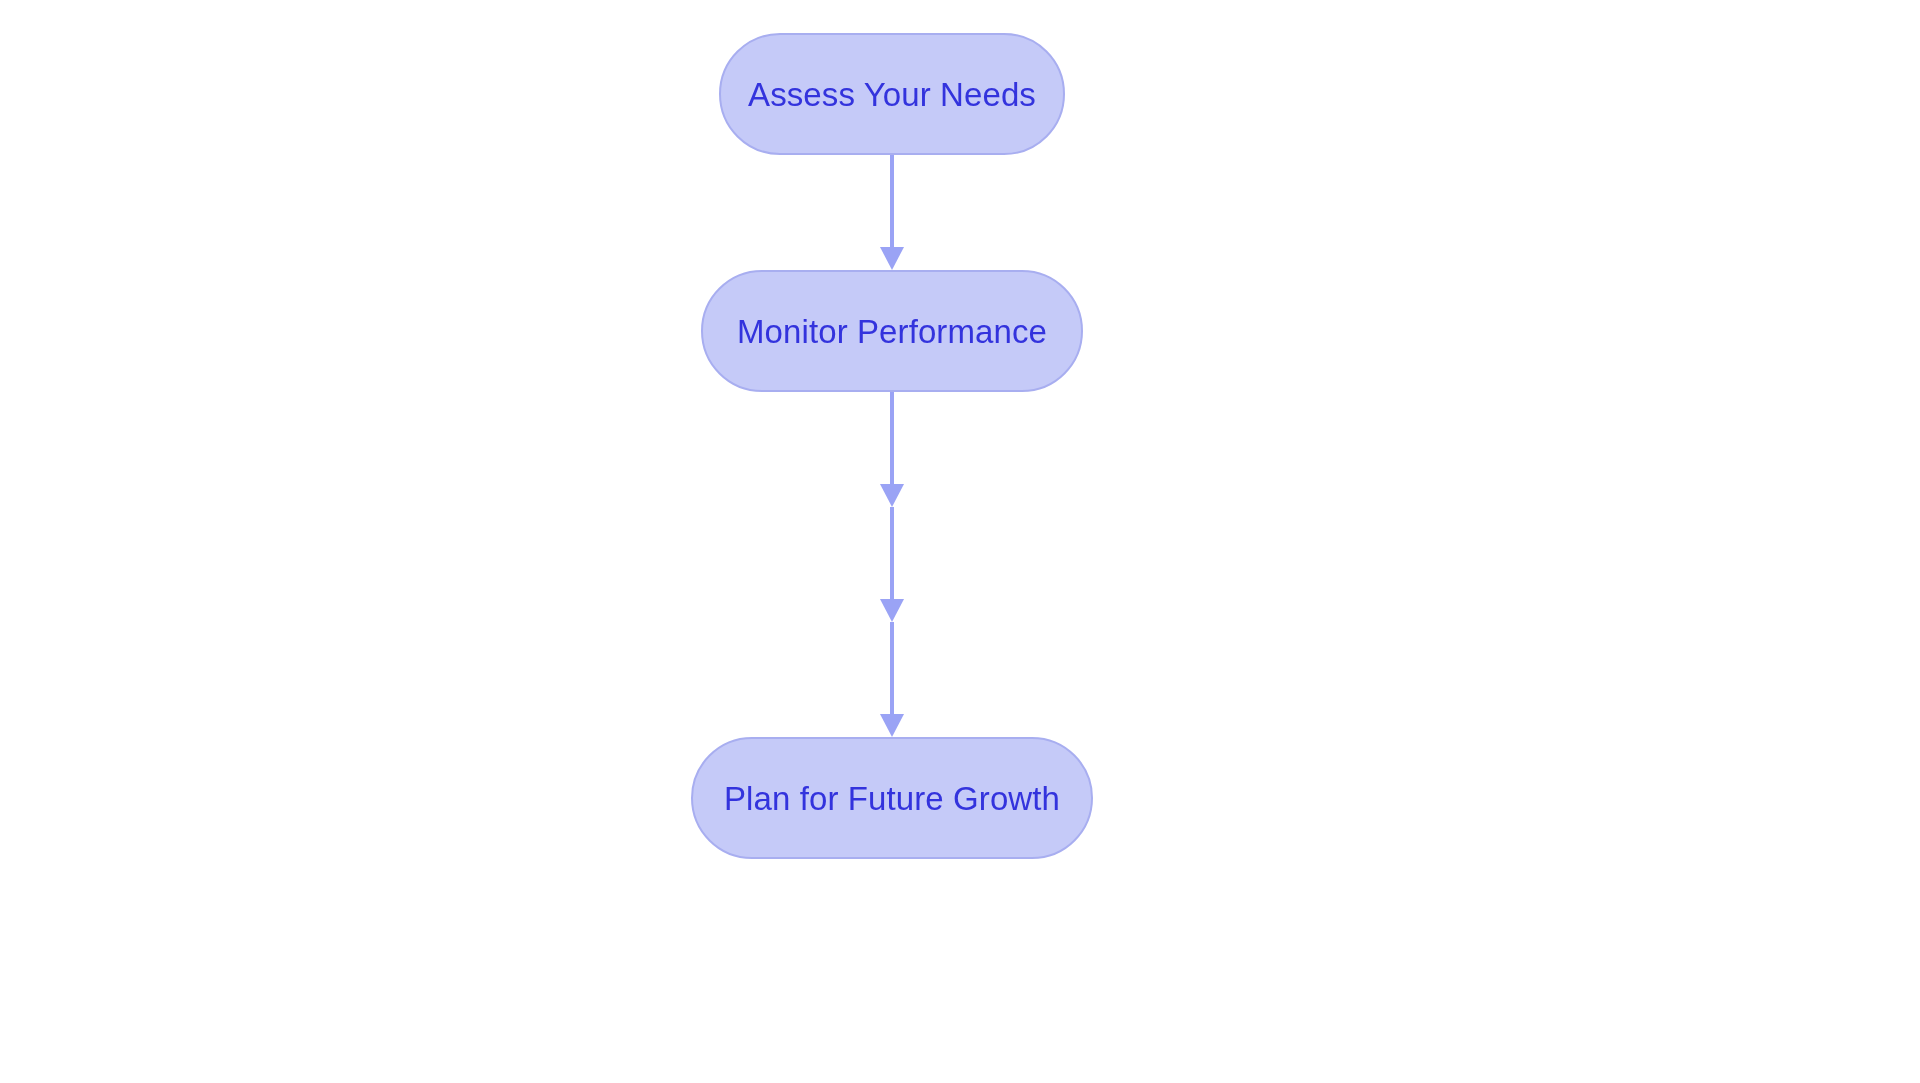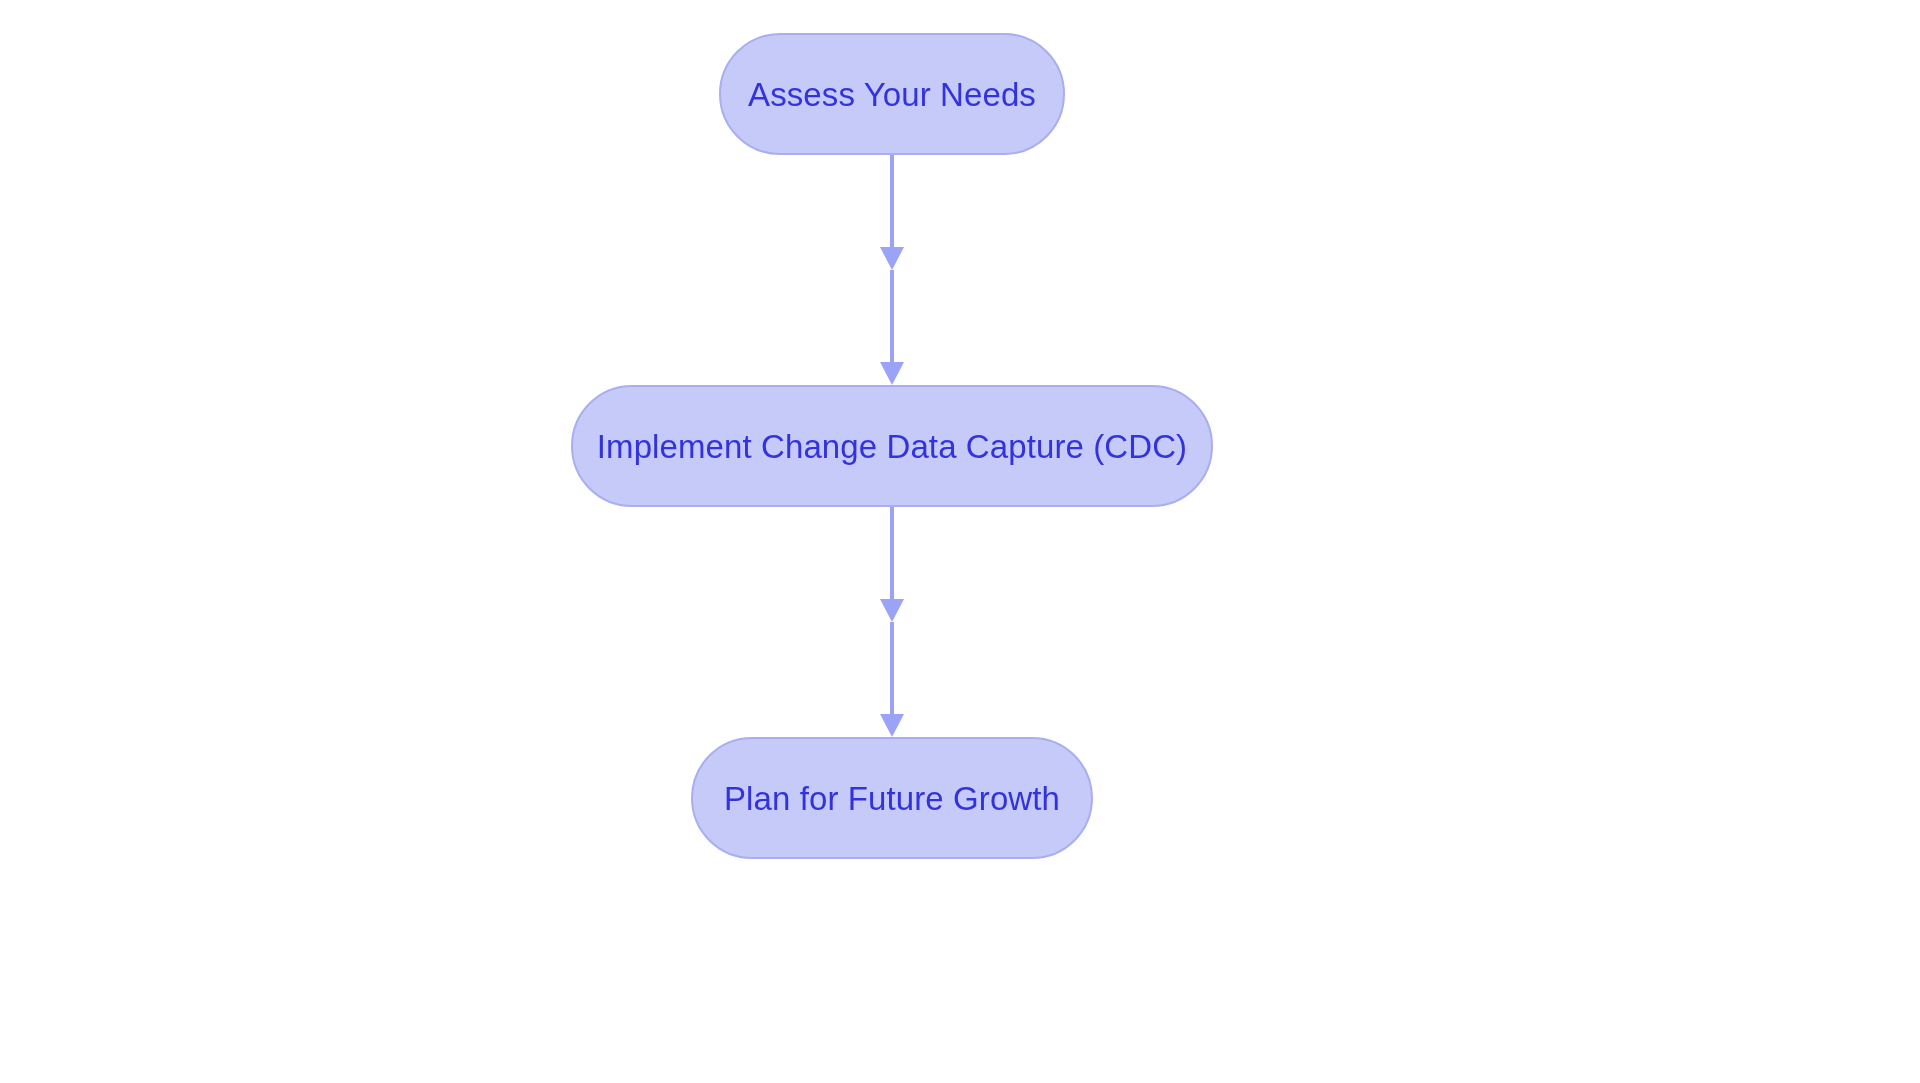--- a/index.html
+++ b/index.html
@@ -106,29 +106,29 @@
 
     <div class="node w-assess">
       <span class="node-label">Assess Your Needs</span>
     </div>
 
     <div class="connector">
       <div class="connector-line"></div>
       <div class="connector-head"></div>
     </div>
 
+    <div class="node w-monitor">
+      <span class="node-label">Monitor Performance</span>
+    </div>
 
     <div class="connector">
       <div class="connector-line"></div>
       <div class="connector-head"></div>
     </div>
 
-    <div class="node w-cdc">
-      <span class="node-label">Implement Change Data Capture (CDC)</span>
-    </div>
 
     <div class="connector">
       <div class="connector-line"></div>
       <div class="connector-head"></div>
     </div>
 
 
     <div class="connector">
       <div class="connector-line"></div>
       <div class="connector-head"></div>

